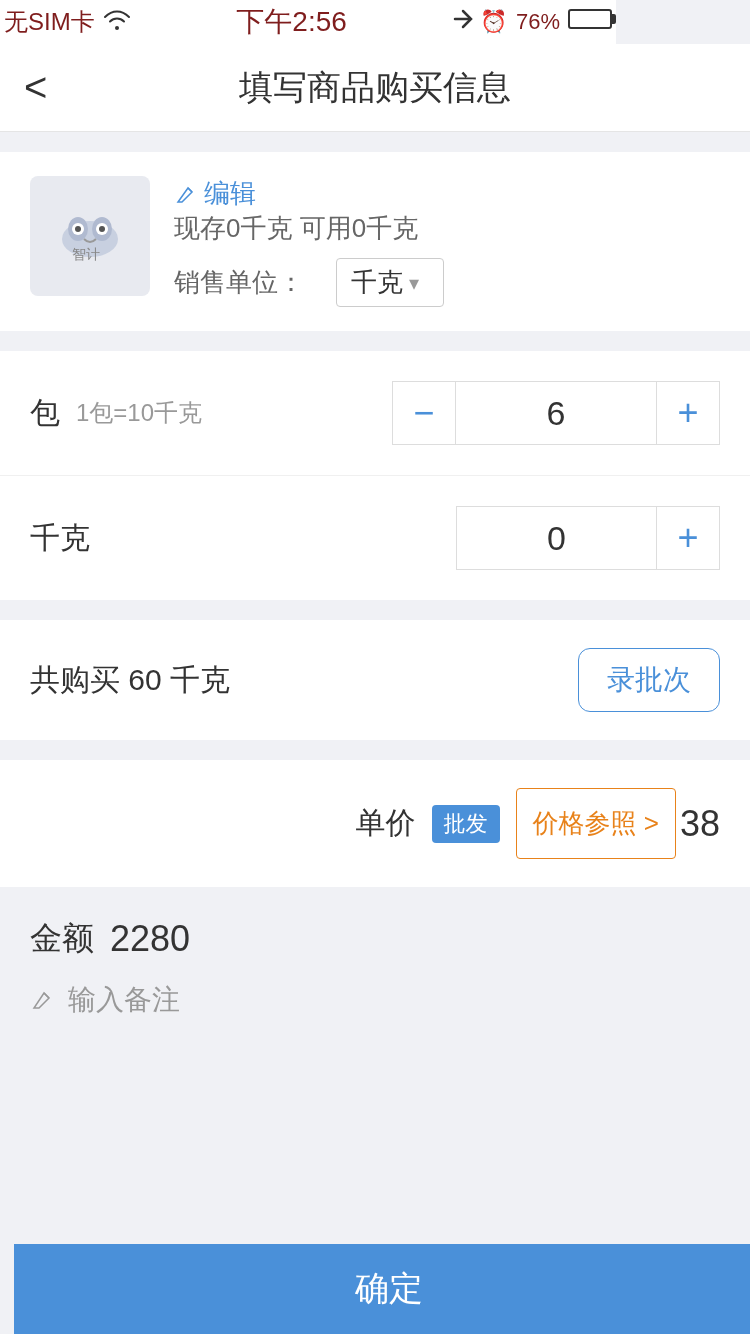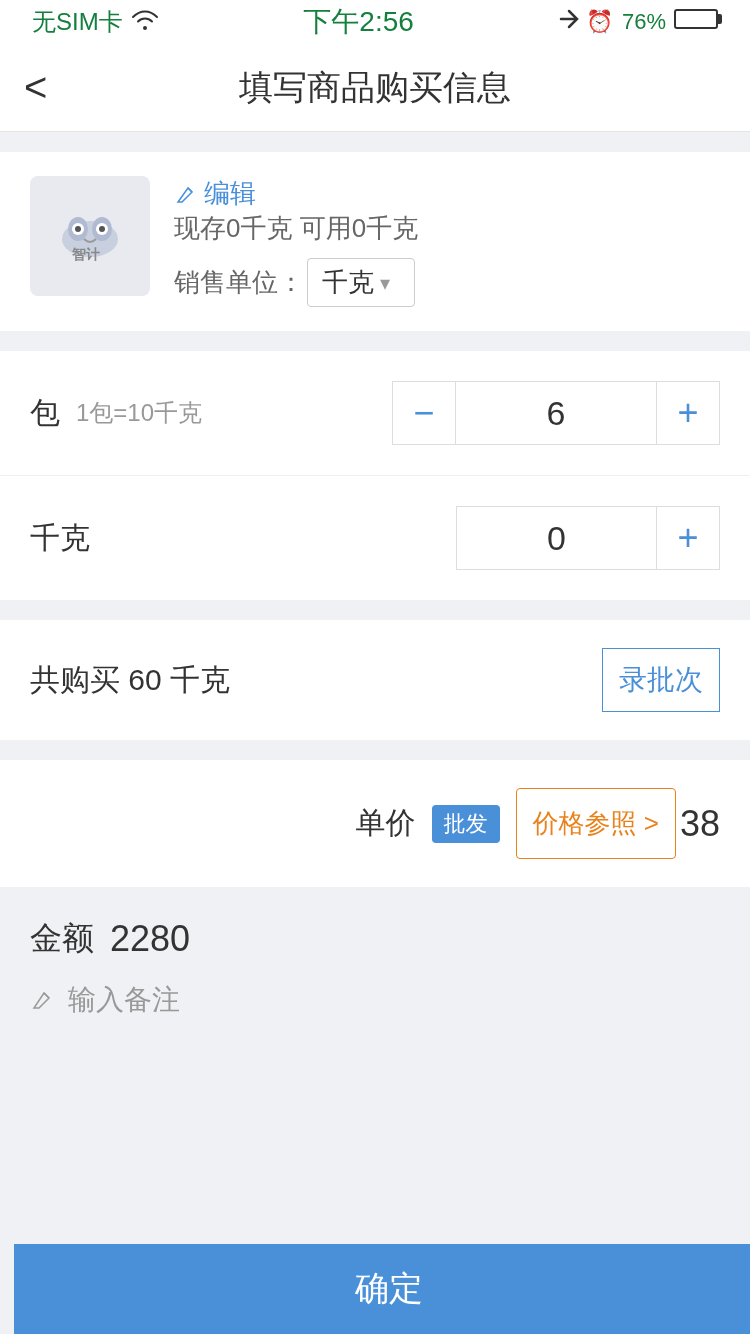--- a/index.html
+++ b/index.html
@@ -8,29 +8,29 @@
       width: 750px;
       min-height: 1334px;
       font-family: -apple-system, "PingFang SC", "Helvetica Neue", Arial, sans-serif;
       background: #f0f1f5;
       font-size: 28px;
       color: #333;
     }
 
     
     .status-bar {
-      width: 750px;
+      width: 616px;
       height: 44px;
       background: #fff;
       display: flex;
       align-items: center;
       justify-content: space-between;
-      padding: 0 32px;
+      padding: 0 4px;
       font-size: 24px;
-      color: #15803d;
+      color: #7f1d1d;
     }
     .status-left { display: flex; align-items: center; gap: 8px; }
     .status-center { font-size: 28px; font-weight: 500; }
     .status-right { display: flex; align-items: center; gap: 8px; font-size: 22px; }
     .battery-icon {
       width: 44px; height: 20px; border: 2px solid #333; border-radius: 3px; position: relative; display: inline-block;
     }
     .battery-icon::after {
       content: ''; position: absolute; right: -6px; top: 50%; transform: translateY(-50%);
       width: 4px; height: 10px; background: #333; border-radius: 0 2px 2px 0;
@@ -76,38 +76,37 @@
       background: #e8eaf0;
       border-radius: 8px;
       display: flex;
       align-items: center;
       justify-content: center;
       flex-shrink: 0;
     }
     .product-image-owl {
       font-size: 48px;
       color: #666;
-      font-weight: bold;
     }
     .product-info { flex: 1; }
     .product-name {
       font-size: 30px;
       color: #333;
       font-weight: 500;
       margin-bottom: 12px;
     }
     .product-stock {
       font-size: 26px;
       color: #666;
       margin-bottom: 12px;
     }
     .product-unit-row {
       display: flex;
       align-items: center;
-      gap: 3px;
+      gap: 32px;
       font-size: 26px;
       color: #666;
     }
     .unit-dropdown {
       border: 1px solid #ccc;
       border-radius: 4px;
       padding: 6px 24px 6px 14px;
       font-size: 26px;
       color: #333;
       background: #fff;
@@ -192,22 +191,22 @@
       display: flex;
       align-items: center;
       justify-content: space-between;
     }
     .summary-text {
       font-size: 30px;
       color: #333;
     }
     .batch-btn {
       border: 1px solid #4a90d9;
-      border-radius: 0;
-      padding: 12px 16px;
+      border-radius: 12px;
+      padding: 12px 28px;
       font-size: 28px;
       color: #4a90d9;
       background: #fff;
       cursor: pointer;
     }
 
     
     .price-section {
       background: #fff;
       margin-top: 20px;

